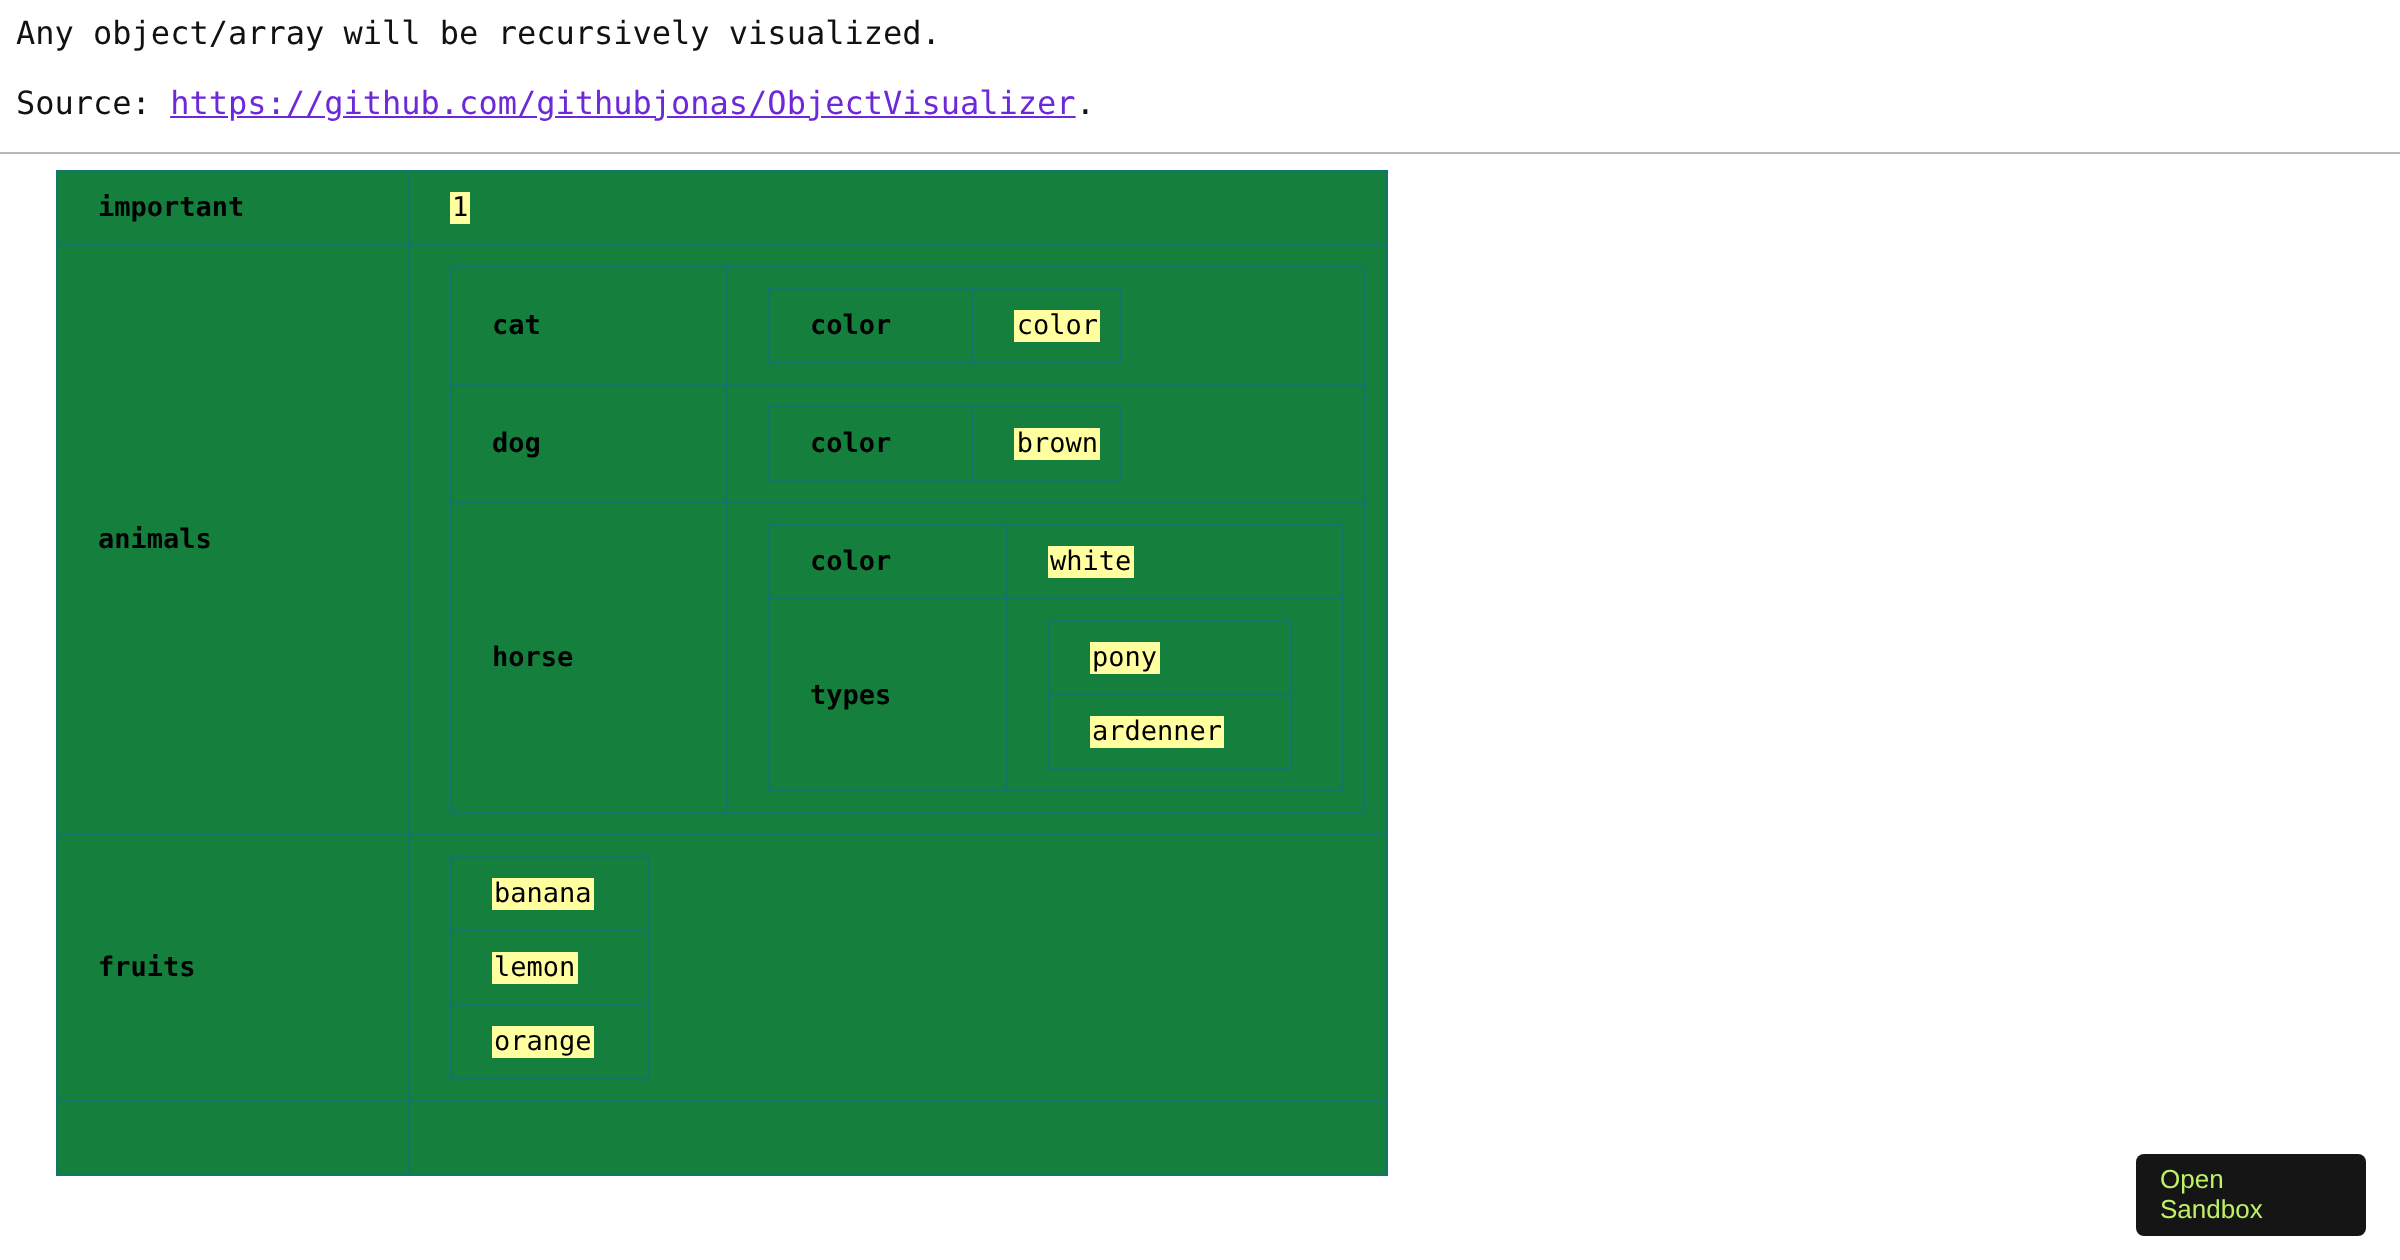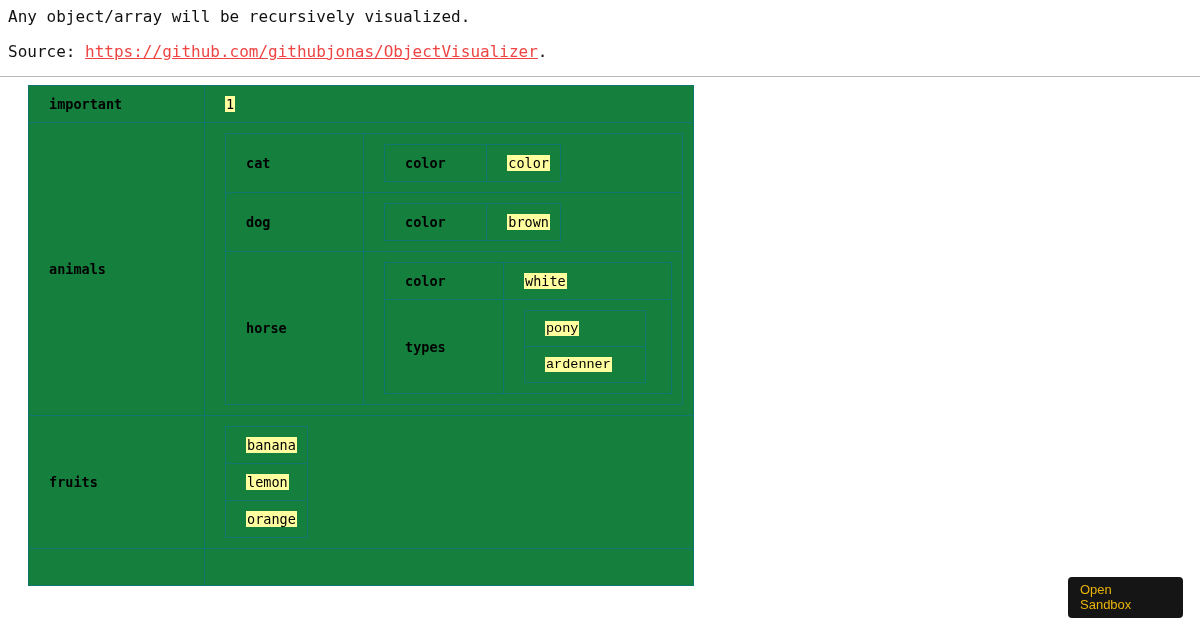--- a/index.html
+++ b/index.html
@@ -25,21 +25,21 @@
     padding: 8px 0;
     font-family: "DejaVu Sans Mono", "Liberation Mono", monospace;
     font-size: 16px;
     line-height: 17px;
     color: #111111;
   }
   .intro p.line2 {
     padding-top: 10px;
   }
   .src-link {
-    color: #ef4444;
+    color: #6d28d9;
     text-decoration: underline;
   }
 
   hr.divider {
     border: none;
     border-top: 1px solid #b8b8b8;
     margin: 8px 0 0 0;
     width: 100%;
   }
 
@@ -102,33 +102,33 @@
     width: 288px;
   }
   table.ov-horse > tbody > tr > td.ov-key {
     width: 88px;
   }
 
   
   table.ov-array > tbody > tr > td {
     padding: 10px 10px 10px 20px;
   }
-  table.ov-types { width: 122px; font-family: Liberation Mono, monospace; }
-  table.ov-fruits { width: 83px; }
+  table.ov-types { width: 122px; }
+  table.ov-fruits { width: 100px; }
 
   td.tight { padding: 8px 10px 8px 20px; }
 
   
   .open-sandbox {
     position: absolute;
     left: 1068px;
     top: 577px;
     width: 115px;
     background: #151515;
-    color: #eab308;
+    color: #bef264;
     border-radius: 4px;
     padding: 5px 0 6px 12px;
     font-family: "Liberation Sans", sans-serif;
     font-size: 13px;
     line-height: 15px;
     box-sizing: border-box;
   }
   .open-sandbox span { display: block; }
 </style>
 </head>

